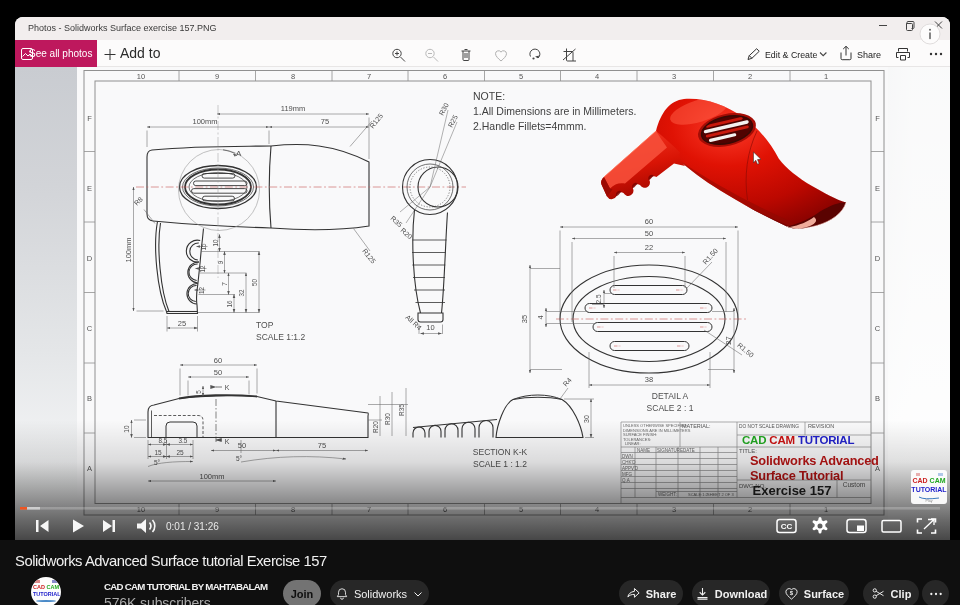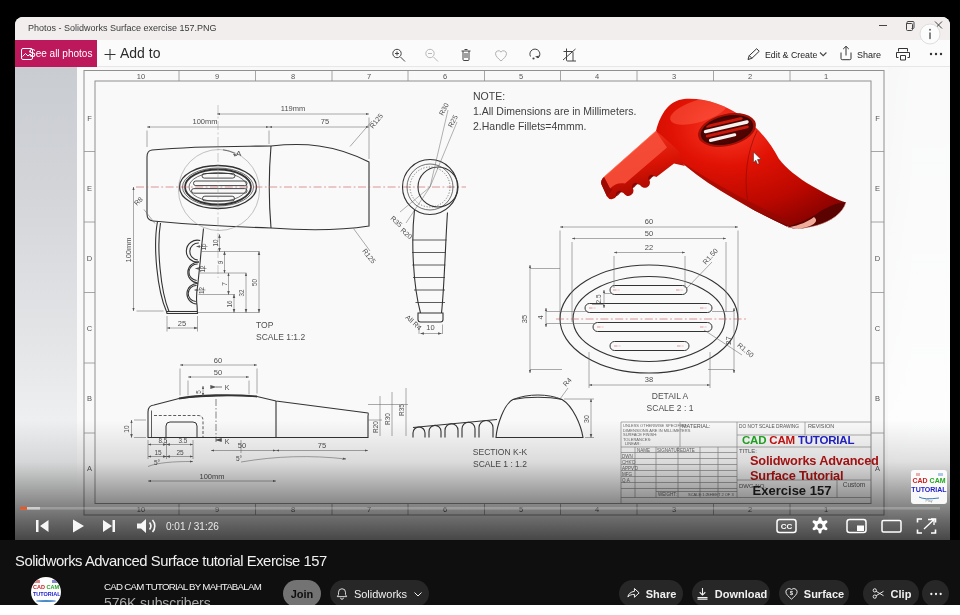--- a/index.html
+++ b/index.html
@@ -8,21 +8,21 @@
 .tbar{position:absolute;top:0;left:0;width:100%;height:22.5px;background:#f2eeee;font-size:9px;color:#3a3a3a;line-height:23px;padding-left:13px}
 .tools{position:absolute;top:22.5px;left:0;width:100%;height:27px;background:#fcfbfb;border-bottom:1px solid #e8e6e6}
 .bluebtn{position:absolute;left:0;top:0;width:82px;height:27px;background:#be185d;color:#fff;font-size:10px;line-height:27px;padding-left:14px}
 .addto{position:absolute;left:105px;top:0;height:27px;color:#2b2b2b;font-size:14px;line-height:27px}
 .photo{position:absolute;top:49.5px;left:0;width:100%;height:473.5px;background:linear-gradient(180deg,#c9ccd1 0%,#d2d4d8 25%,#e4e6e8 60%,#f6f7f8 88%,#fdfdfe 100%)}
 .photo:after{content:"";position:absolute;inset:0;background:linear-gradient(90deg,rgba(255,255,255,0) 50%,rgba(255,255,255,.55) 78%,rgba(255,255,255,.9) 96%)}
 .fade{position:absolute;left:0;top:420px;width:960px;height:120px;background:linear-gradient(180deg,rgba(0,0,0,0) 0%,rgba(0,0,0,.12) 35%,rgba(0,0,0,.38) 62%,rgba(0,0,0,.58) 83%,rgba(0,0,0,.72) 100%)}
 svg.ov{position:absolute;left:0;top:0}
 .vtitle{position:absolute;left:15px;top:552.5px;font-size:14.8px;font-weight:normal;color:#f1f1f1;letter-spacing:-.45px}
 .avatar{position:absolute;left:31px;top:577px;width:30px;height:30px;border-radius:50%;background:#fdfdfd;overflow:hidden}
-.chname{position:absolute;left:104px;top:581px;font-size:9.7px;font-weight:normal;color:#f1f1f1;letter-spacing:-.72px}
+.chname{position:absolute;left:104px;top:581px;font-size:9.7px;font-weight:bold;color:#f1f1f1;letter-spacing:-.72px}
 .subs{position:absolute;left:104px;top:594.5px;font-size:14px;color:#aaa;letter-spacing:-.1px}
 .pill{position:absolute;top:580px;height:27px;border-radius:14px;background:#272727;color:#f1f1f1;font-size:11px;font-weight:bold;display:flex;align-items:center;justify-content:center;gap:5px}
 .join{left:283px;width:38px;background:#737373;color:#0f0f0f}
 </style></head><body>
 <div class="page">
 <div class="video">
 <div class="win">
 <div class="tbar">Photos - Solidworks Surface exercise 157.PNG</div>
 <div class="tools">
 <div class="bluebtn">See all photos</div>

